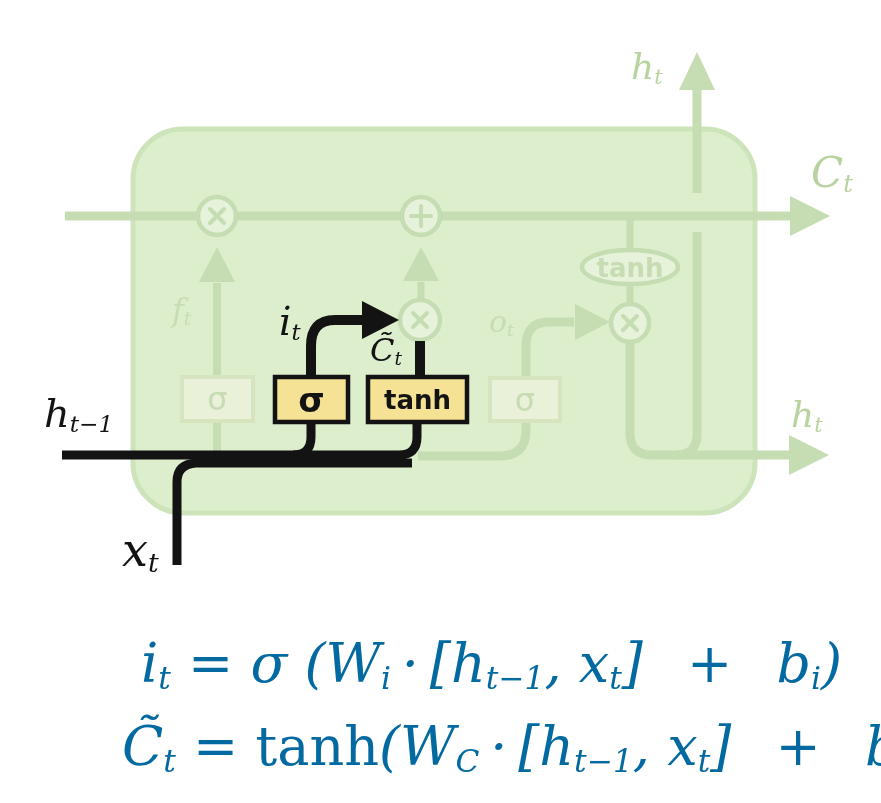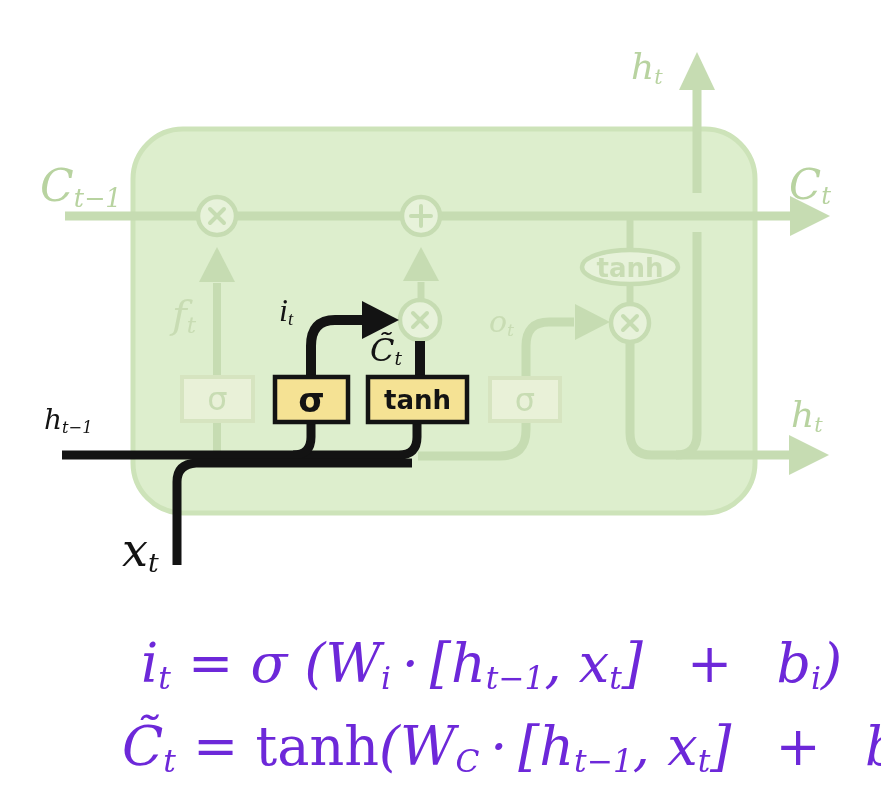--- a/index.html
+++ b/index.html
@@ -29,21 +29,21 @@
   
   .lbl{position:absolute;font-style:italic;line-height:1;white-space:nowrap;text-align:center;}
   .lbl sub, .eq sub{font-size:0.58em;font-style:italic;position:relative;top:0.22em;vertical-align:baseline;line-height:0;}
   .faded{color:var(--faded-text);}
   .fadedlight{color:var(--faded-text-light);}
   .dark{color:var(--black);}
   .gate-text{position:absolute;display:flex;align-items:center;justify-content:center;
     font-family:"DejaVu Sans", sans-serif;font-style:normal;line-height:1;}
 
   
-  .eq{position:absolute;font-style:italic;font-size:54px;line-height:1;color:#6d28d9;white-space:pre;}
+  .eq{position:absolute;font-style:italic;font-size:54px;line-height:1;color:#0369a1;white-space:pre;}
   .eq .rm{font-style:normal;}
 </style>
 </head>
 <body>
 
 <div id="stage">
 
   <svg width="881" height="620" viewBox="0 0 881 620">
 
     <rect class="cell" x="133" y="129" width="622" height="384" rx="50"></rect>
@@ -95,27 +95,26 @@
     <rect class="ybox" x="275" y="377" width="73" height="45"></rect>
     <rect class="ybox" x="368" y="377" width="99" height="45"></rect>
   </svg>
 
   <div class="gate-text fadedlight" style="left:182px;top:377px;width:71px;height:44px;font-size:32px;">σ</div>
   <div class="gate-text dark" style="left:275px;top:377px;width:73px;height:45px;font-size:34px;font-weight:700;">σ</div>
   <div class="gate-text dark" style="left:368px;top:377px;width:99px;height:45px;font-size:26px;font-weight:700;">tanh</div>
   <div class="gate-text fadedlight" style="left:490px;top:378px;width:70px;height:43px;font-size:32px;">σ</div>
   <div class="gate-text fadedlight" style="left:582px;top:251px;width:96px;height:33px;font-size:26px;font-weight:600;">tanh</div>
 
-  <div class="lbl faded" style="left:40px;top:164px;font-size:44px;"><span>C</span><sub>t−1</sub></div>
   <div class="lbl faded" style="left:631px;top:49px;font-size:36px;"><span>h</span><sub>t</sub></div>
-  <div class="lbl faded" style="left:789px;top:152px;font-size:42px;margin-top:12px;"><span>C</span><sub>t</sub></div>
+  <div class="lbl faded" style="left:811px;top:152px;font-size:42px;"><span>C</span><sub>t</sub></div>
   <div class="lbl faded" style="left:791px;top:397px;font-size:36px;"><span>h</span><sub>t</sub></div>
-  <div class="lbl dark" style="left:44px;top:406px;font-size:28px;"><span>h</span><sub>t−1</sub></div>
+  <div class="lbl dark" style="left:44px;top:393px;font-size:40px;"><span>h</span><sub>t−1</sub></div>
   <div class="lbl dark" style="left:122px;top:527px;font-size:46px;"><span>x</span><sub>t</sub></div>
-  <div class="lbl fadedlight" style="left:172px;top:294px;font-size:40px;"><span>f</span><sub>t</sub></div>
-  <div class="lbl dark" style="left:279px;top:294px;font-size:32px;font-family:Liberation Serif, serif;"><span>i</span><sub>t</sub></div>
+  <div class="lbl fadedlight" style="left:172px;top:294px;font-size:32px;"><span>f</span><sub>t</sub></div>
+  <div class="lbl dark" style="left:279px;top:302px;font-size:39px;"><span>i</span><sub>t</sub></div>
   <div class="lbl dark" style="left:370px;top:334px;font-size:32px;"><span>C̃</span><sub>t</sub></div>
   <div class="lbl fadedlight" style="left:489px;top:307px;font-size:30px;"><span>o</span><sub>t</sub></div>
 
   <div class="eq" style="left:141px;top:637px;"><span>i</span><sub>t</sub><span> = σ (W</span><sub>i</sub><span> · [h</span><sub>t−1</sub><span>, x</span><sub>t</sub><span>]  +  b</span><sub>i</sub><span>)</span></div>
   <div class="eq" style="left:122px;top:720px;"><span>C̃</span><sub>t</sub><span> = </span><span class="rm">tanh</span><span>(W</span><sub>C</sub><span> · [h</span><sub>t−1</sub><span>, x</span><sub>t</sub><span>]  +  b</span></div>
 
 </div>
 
 </body></html>

